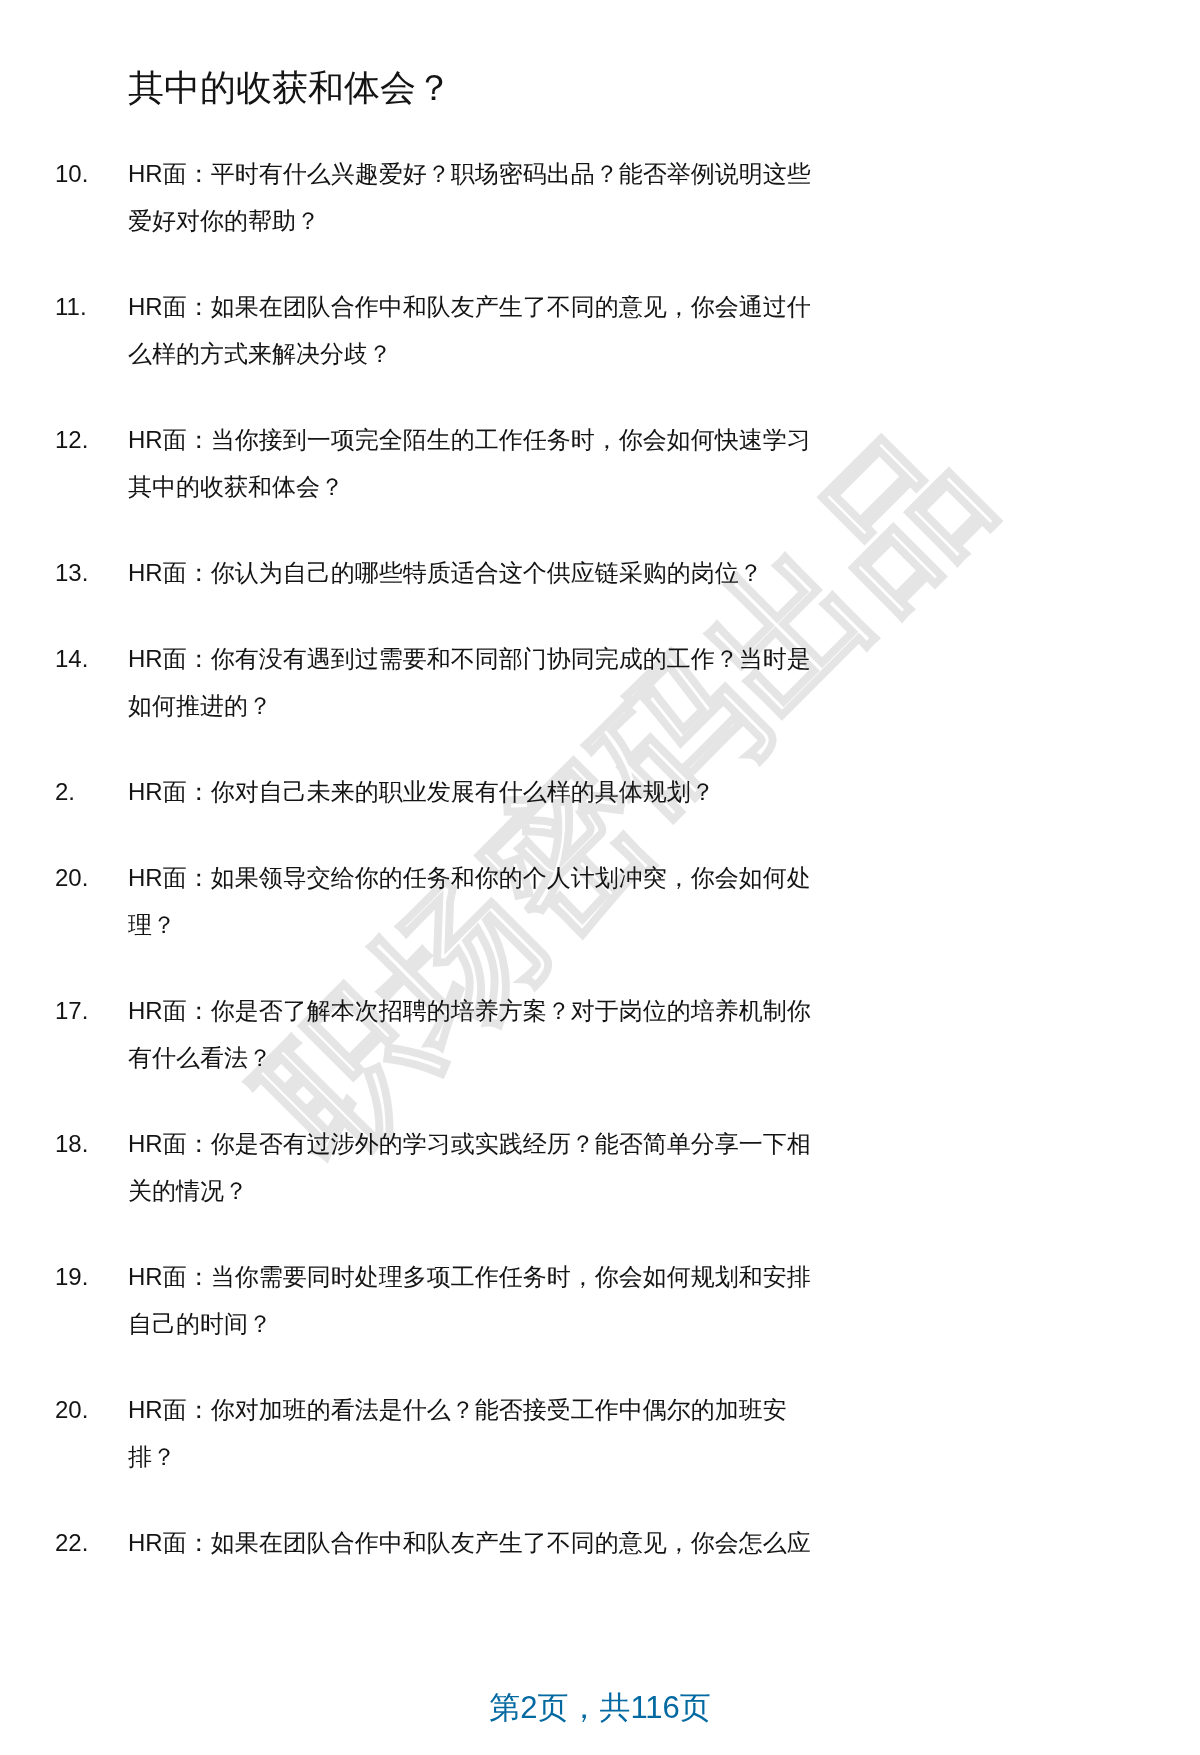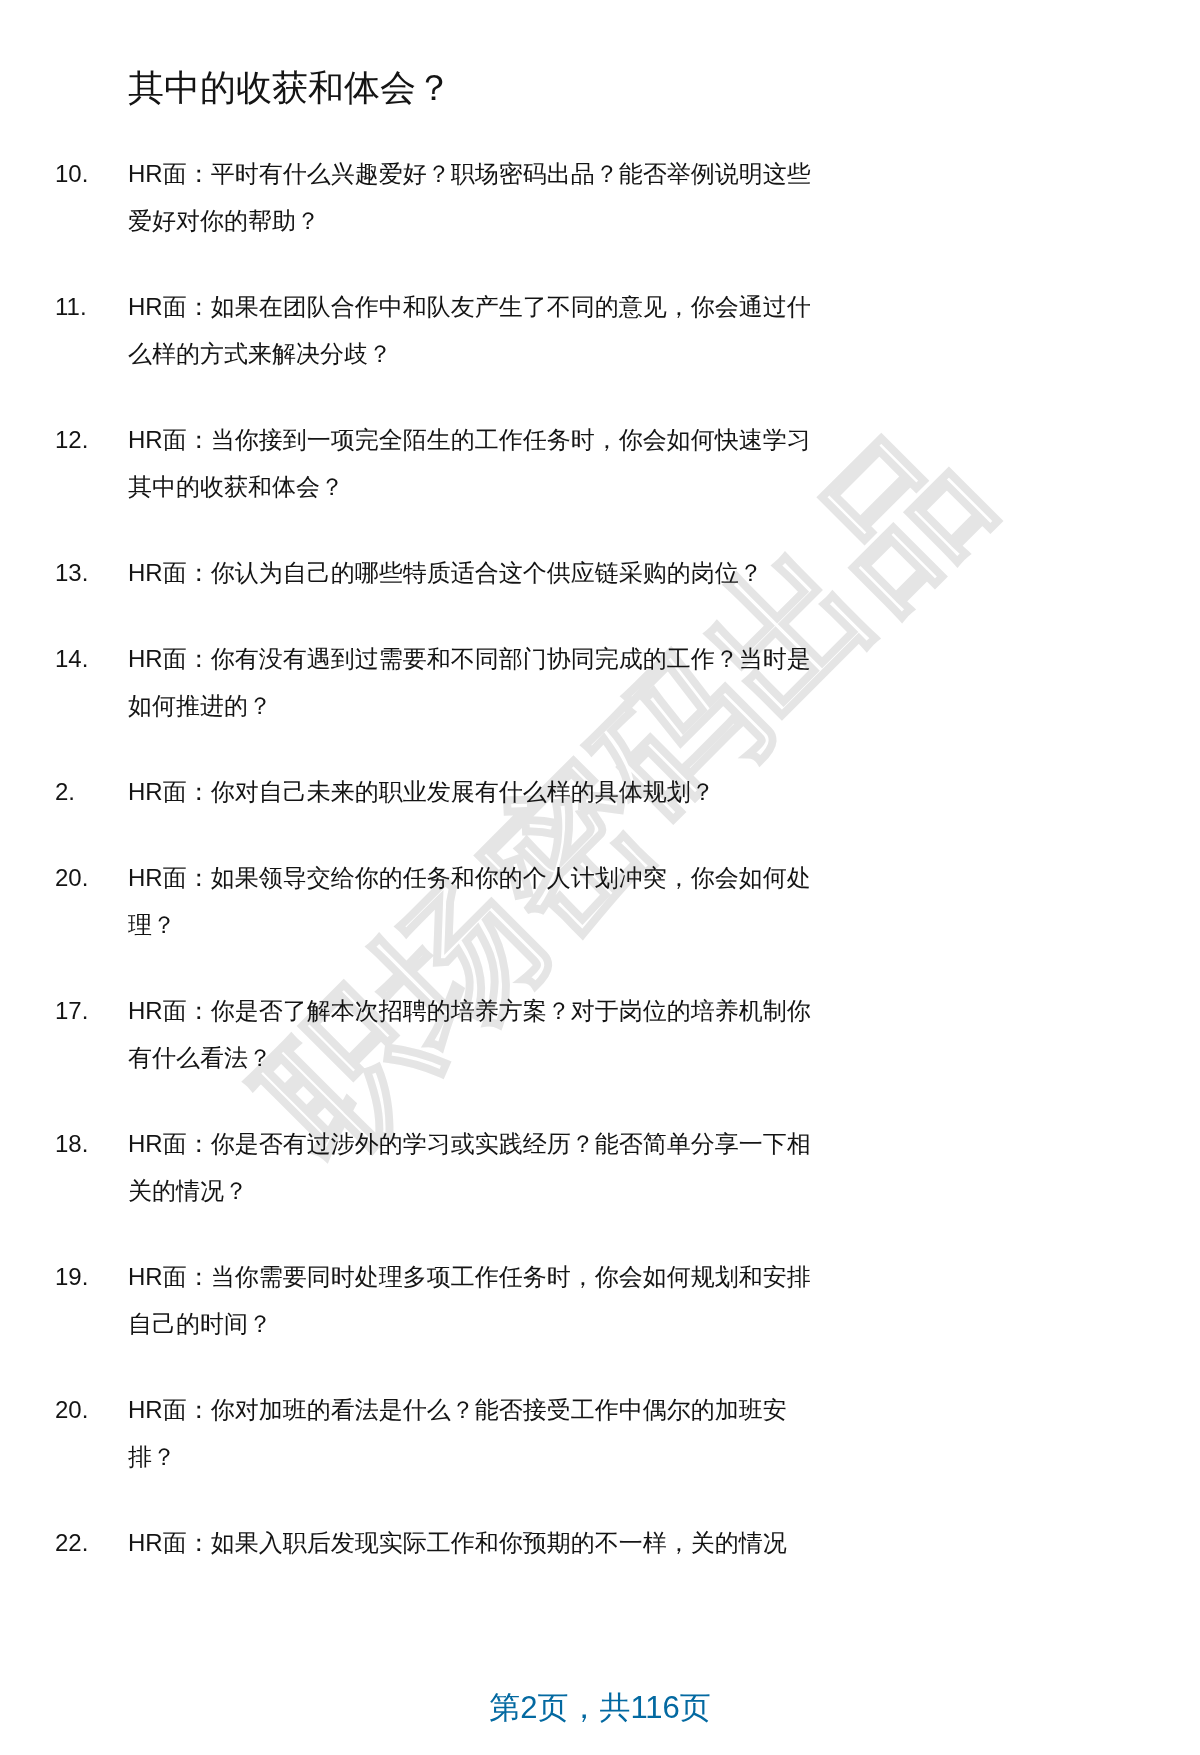--- a/index.html
+++ b/index.html
@@ -143,19 +143,19 @@
         <div class="item">
           <div class="num">20.</div>
           <div class="lines">
             <div class="line">HR面：你对加班的看法是什么？能否接受工作中偶尔的加班安</div>
             <div class="line">排？</div>
           </div>
         </div>
         <div class="item">
           <div class="num">22.</div>
           <div class="lines">
-            <div class="line">HR面：如果入职后发现实际工作和你预期的不一样，关的情况</div>
+            <div class="line">HR面：如果在团队合作中和队友产生了不同的意见，你会怎么应</div>
           </div>
         </div>
       </div>
   </div>
   <div class="footer">第2页，共116页</div>
 </div>
 
 </body></html>

